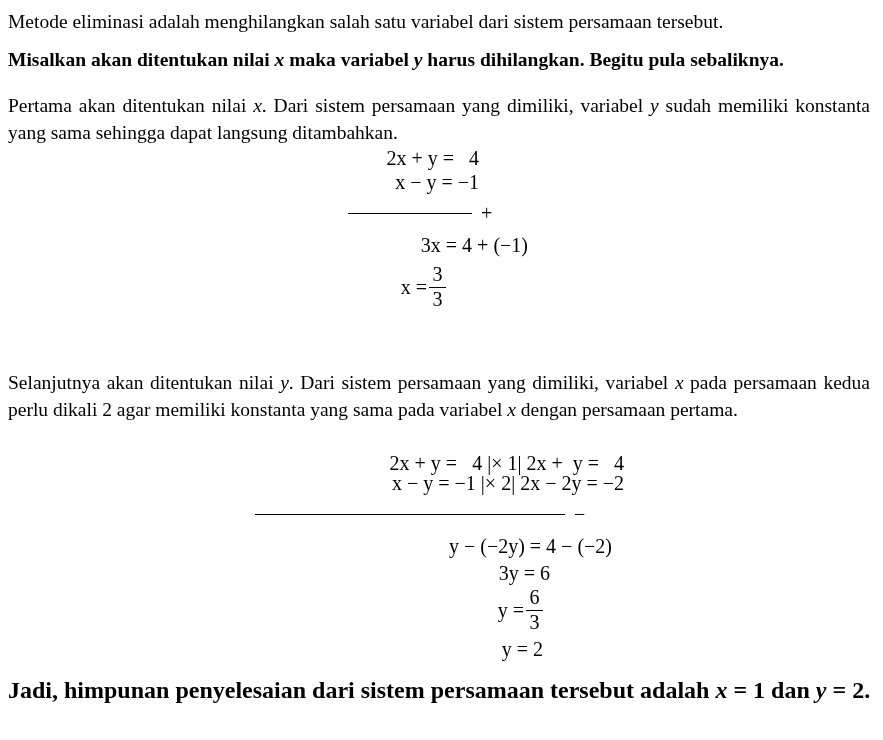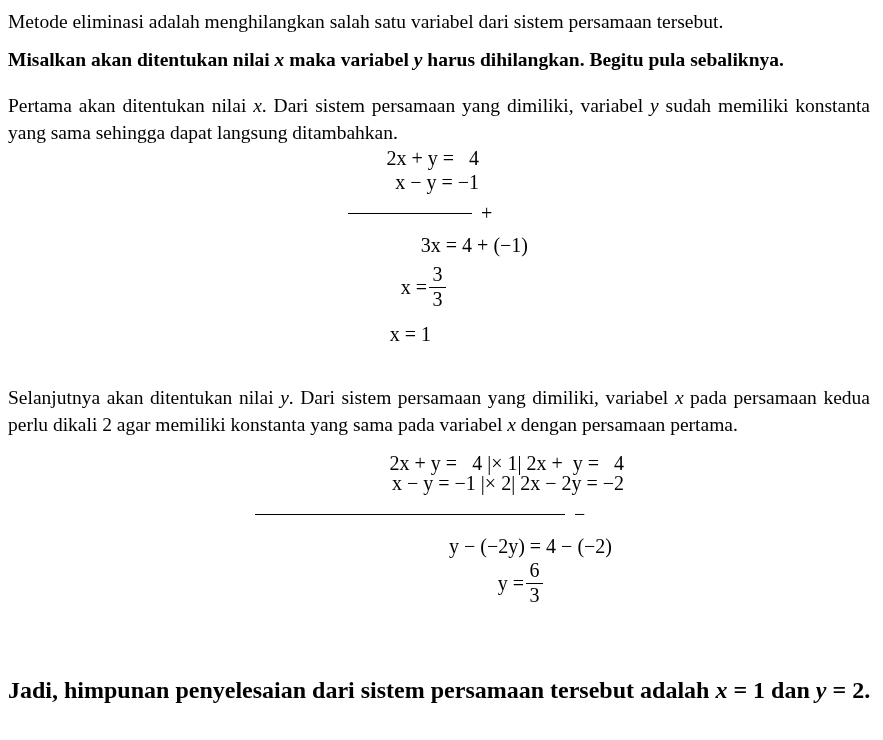--- a/index.html
+++ b/index.html
@@ -172,26 +172,23 @@
       <span class="fracwrap">
         <span class="mathline">x =</span>
         <span class="frac">
           <span class="num">3</span>
           <span class="bar"></span>
           <span class="den">3</span>
         </span>
       </span>
     </div>
 
-    <div class="mrow lineD" style="margin-top:14px;">
-      <span class="mathline">x = 1</span>
-    </div>
-  </div>
-
-  <div class="para" style="top:384px;">
+  </div>
+
+  <div class="para" style="top:369px;">
     <span>Selanjutnya akan ditentukan nilai </span><span class="mi">y</span><span>. Dari sistem persamaan yang dimiliki, variabel </span><span class="mi">x</span><span> pada persamaan kedua perlu dikali 2 agar memiliki konstanta yang sama pada variabel </span><span class="mi">x</span><span> dengan persamaan pertama.</span>
   </div>
 
   <div class="mathblock" id="eq-block-2">
 
     <div class="mrow lineA">
       <span class="mathline">2x + y =   4 |× 1| 2x +  y =   4</span>
     </div>
 
     <div class="mrow lineB" style="">
@@ -200,31 +197,37 @@
 
     <div class="rulerow" style="margin-top:11px;">
       <span class="rule r2"></span>
       <span class="op">−</span>
     </div>
 
     <div class="mrow lineC" style="margin-top:12px;">
       <span class="mathline">y − (−2y) = 4 − (−2)</span>
     </div>
 
+    <div class="mrow lineD" style="margin-top:7px;">
+      <span class="mathline">3y = 6</span>
+    </div>
 
     <div class="mrow fracline" style="margin-top:4px;">
       <span class="fracwrap">
         <span class="mathline">y =</span>
         <span class="frac">
           <span class="num">6</span>
           <span class="bar"></span>
           <span class="den">3</span>
         </span>
       </span>
     </div>
 
+    <div class="mrow lineE" style="margin-top:6px;">
+      <span class="mathline">y = 2</span>
+    </div>
   </div>
 
   <div class="conclusion" style="top:677px;">
     <span>Jadi, himpunan penyelesaian dari sistem persamaan tersebut adalah </span><span class="mi">x</span><span> = 1 dan </span><span class="mi">y</span><span> = 2.</span>
   </div>
 
 </div>
 
 </body></html>

